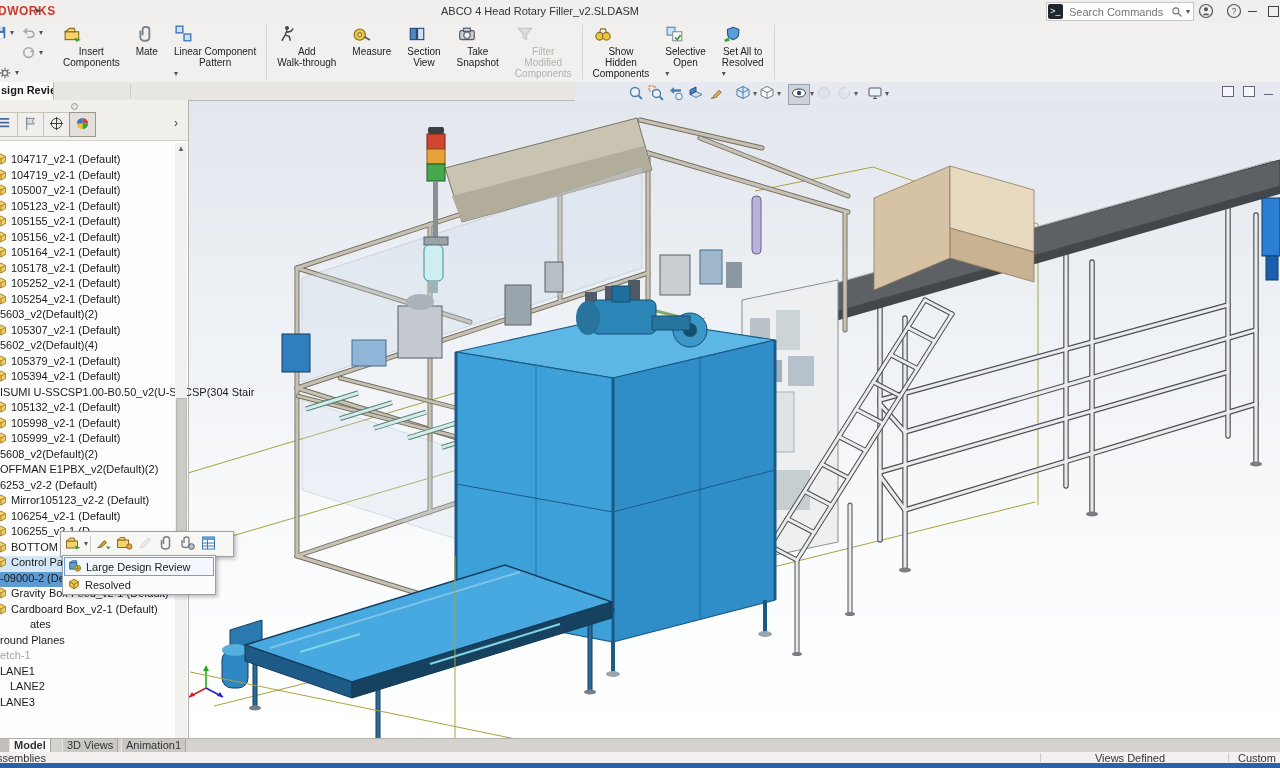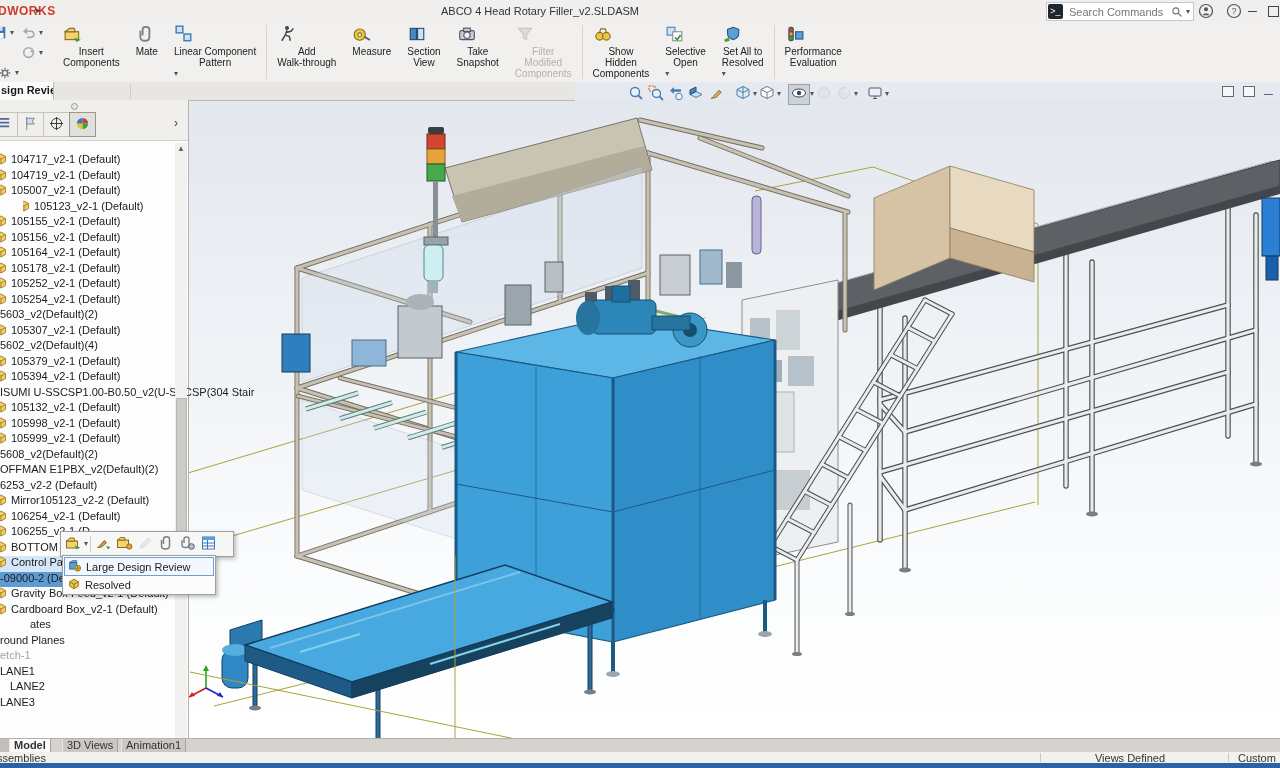--- a/index.html
+++ b/index.html
@@ -229,31 +229,20 @@
       <div class="cmdbtn">
         <span class="bicon"><svg width="20" height="18" viewBox="0 0 16 16">
             <path d="M1 13l4-2 1 3-4 1z" fill="#3aa23a"></path>
             <path d="M9 2l5 2v3.5c0 3-2 4.5-5 5.5-3-1-5-2.5-5-5.5V4z" fill="#5aa0d8" stroke="#2a5a8a"></path>
           </svg></span>
         <span class="blab">Set All to</span>
         <span class="blab">Resolved</span>
         <span class="caret" style="margin-top:2px">▾</span>
       </div>
       <div class="grpsep"></div>
-      <div class="cmdbtn">
-        <span class="bicon"><svg width="20" height="18" viewBox="0 0 16 16">
-            <rect x="2" y="1.5" width="5" height="13" rx="2" fill="#555"></rect>
-            <circle cx="4.5" cy="4.3" r="1.5" fill="#e04030"></circle>
-            <circle cx="4.5" cy="8" r="1.5" fill="#e8a23a"></circle>
-            <circle cx="4.5" cy="11.7" r="1.5" fill="#3aa23a"></circle>
-            <rect x="8.5" y="6" width="6.5" height="6.5" fill="#5aa0d8" stroke="#2a5a8a"></rect>
-          </svg></span>
-        <span class="blab">Performance</span>
-        <span class="blab">Evaluation</span>
-      </div>
     </div>
 </div>
 
 <div class="abs" id="tabstrip">
   <div class="abs" id="activetab">sign Review</div>
   <div class="abs tabdiv" style="left:130px"></div>
 </div>
 <div class="abs" id="vp-top"></div>
 
 <div class="abs" id="viewport"></div>
@@ -595,21 +584,21 @@
           <span>104719_v2-1 (Default)</span>
         </div>
         <div class="trow" style="top: 43px; left: 0px;">
           <span class="icw"><svg width="12" height="13" viewBox="0 0 12 13">
               <path d="M1.5 3.5L6 1l4.5 2.5v5L6 11 1.5 8.5z" fill="#f2cf5e" stroke="#93702a" stroke-width=".8"></path>
               <path d="M1.5 3.5L6 6l4.5-2.5M6 6v5" fill="none" stroke="#93702a" stroke-width=".8"></path>
               <path d="M0 9.5h4L2 13z" fill="#2e7fd0"></path>
             </svg></span>
           <span>105007_v2-1 (Default)</span>
         </div>
-        <div class="trow" style="top: 58.5px; left: 0px; padding-left: 23px;">
+        <div class="trow" style="top: 58.5px; left: 0px;">
           <span class="icw"><svg width="12" height="13" viewBox="0 0 12 13">
               <path d="M1.5 3.5L6 1l4.5 2.5v5L6 11 1.5 8.5z" fill="#f2cf5e" stroke="#93702a" stroke-width=".8"></path>
               <path d="M1.5 3.5L6 6l4.5-2.5M6 6v5" fill="none" stroke="#93702a" stroke-width=".8"></path>
               <path d="M0 9.5h4L2 13z" fill="#2e7fd0"></path>
             </svg></span>
           <span>105123_v2-1 (Default)</span>
         </div>
         <div class="trow" style="top: 74px; left: 0px;">
           <span class="icw"><svg width="12" height="13" viewBox="0 0 12 13">
               <path d="M1.5 3.5L6 1l4.5 2.5v5L6 11 1.5 8.5z" fill="#f2cf5e" stroke="#93702a" stroke-width=".8"></path>

